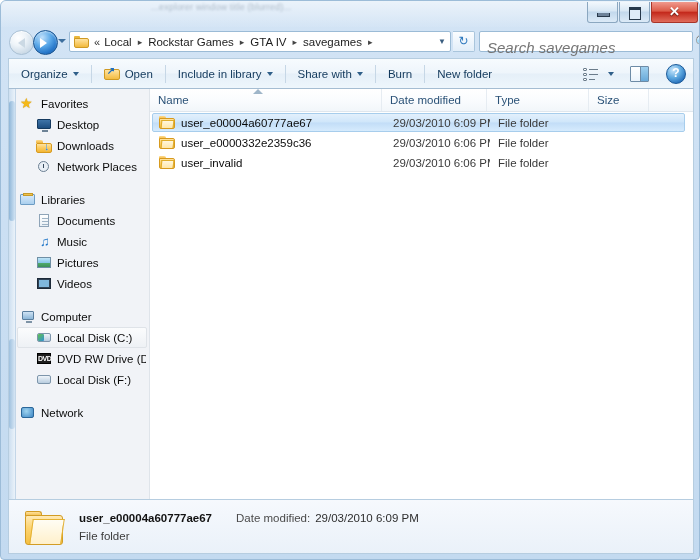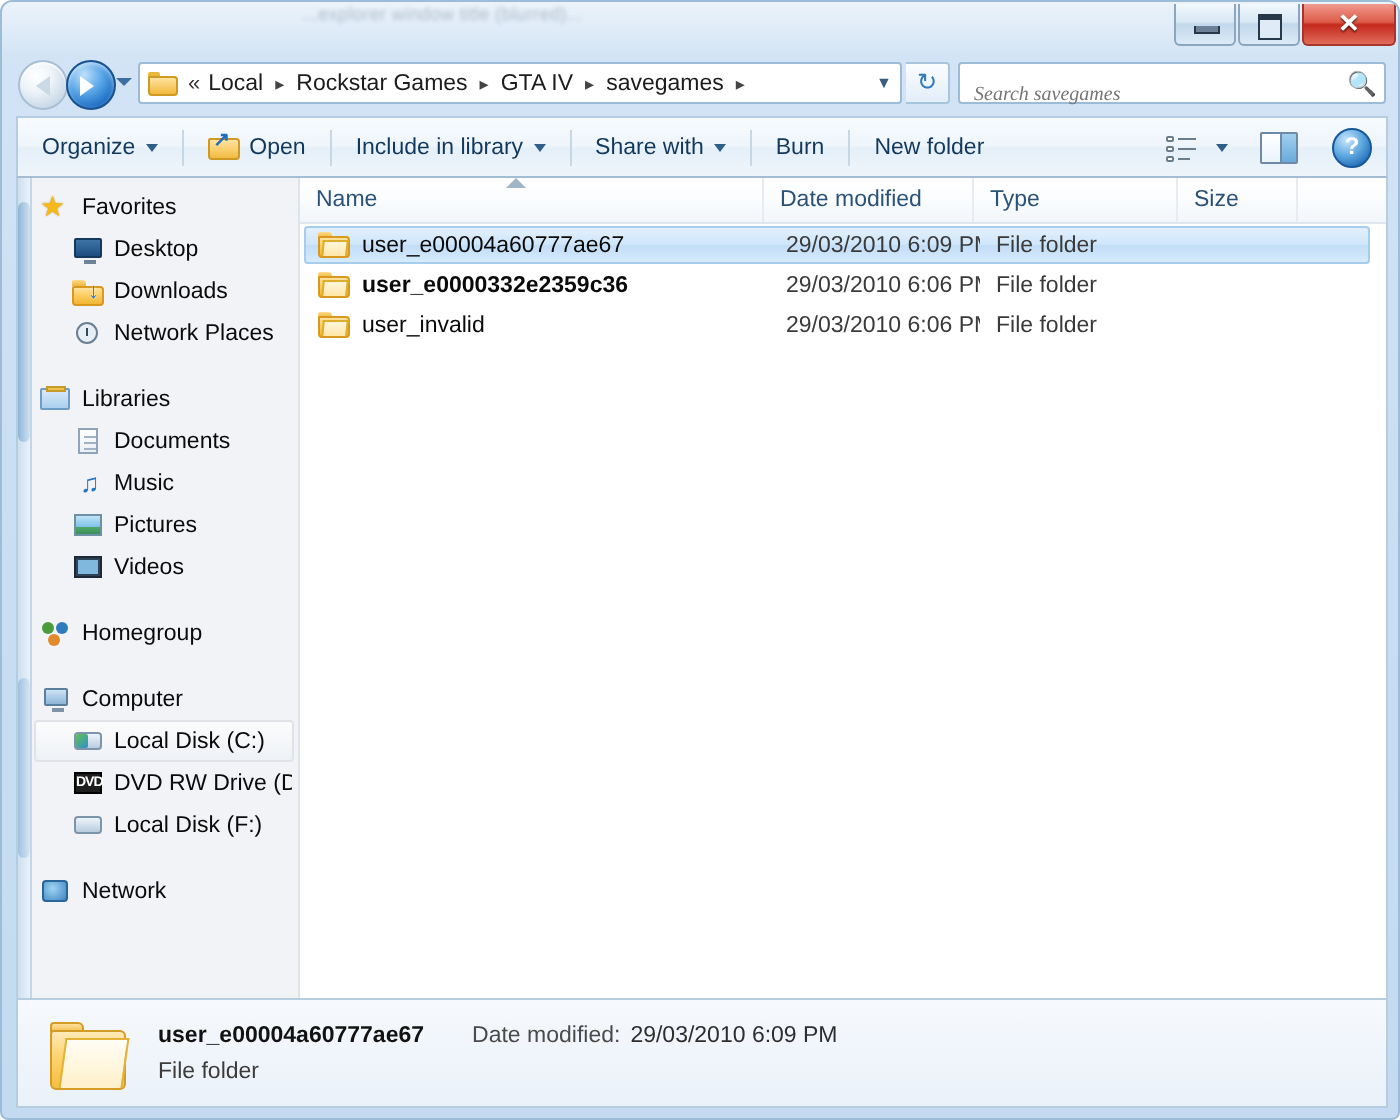--- a/index.html
+++ b/index.html
@@ -193,22 +193,22 @@
     border: 1px solid #9bbbd6;
     border-radius: 2px;
     box-sizing: border-box;
     display: flex;
     align-items: center;
   }
   .searchbox input {
     flex: 1;
     border: none; outline: none;
     background: transparent;
-    font-family: Liberation Serif, serif;
-    font-size: 10px;
+    font-family: Liberation Sans, sans-serif;
+    font-size: 15px;
     font-style: italic;
     color: #7a7a7a;
     padding: 0 4px 0 7px;
     margin-top: 12px;
   }
   .search-icon {
     flex: none;
     width: 22px;
     text-align: center;
     color: #2f6fae;
@@ -869,28 +869,20 @@
             <span>Pictures</span>
           </div>
           <div class="sb-row child">
             <span class="sb-ico">
                 <span class="ic-vid"></span>
               </span>
             <span>Videos</span>
           </div>
         </div>
 
-        <div class="sb-group">
-          <div class="sb-row head">
-            <span class="sb-ico">
-                <span class="ic-home"></span>
-              </span>
-            <span>Homegroup</span>
-          </div>
-        </div>
 
         <div class="sb-group">
           <div class="sb-row head">
             <span class="sb-ico">
                 <span class="ic-comp"></span>
               </span>
             <span>Computer</span>
           </div>
           <div class="sb-row child sel">
             <span class="sb-ico">
@@ -944,21 +936,21 @@
               <span class="fi-flap"></span>
             </span>
             <span>user_e00004a60777ae67</span>
           </div>
           <div class="cell meta" style="width:105px;">29/03/2010 6:09 PM</div>
           <div class="cell meta" style="width:102px;">File folder</div>
           <div class="cell meta" style="width:60px;"></div>
         </div>
 
         <div class="row">
-          <div class="cell name" style="width:232px;font-weight:bold;">
+          <div class="cell name" style="width:232px;">
             <span class="folder-ico">
               <span class="fi-tab"></span>
               <span class="fi-body"></span>
               <span class="fi-flap"></span>
             </span>
             <span>user_e0000332e2359c36</span>
           </div>
           <div class="cell meta" style="width:105px;">29/03/2010 6:06 PM</div>
           <div class="cell meta" style="width:102px;">File folder</div>
           <div class="cell meta" style="width:60px;"></div>

